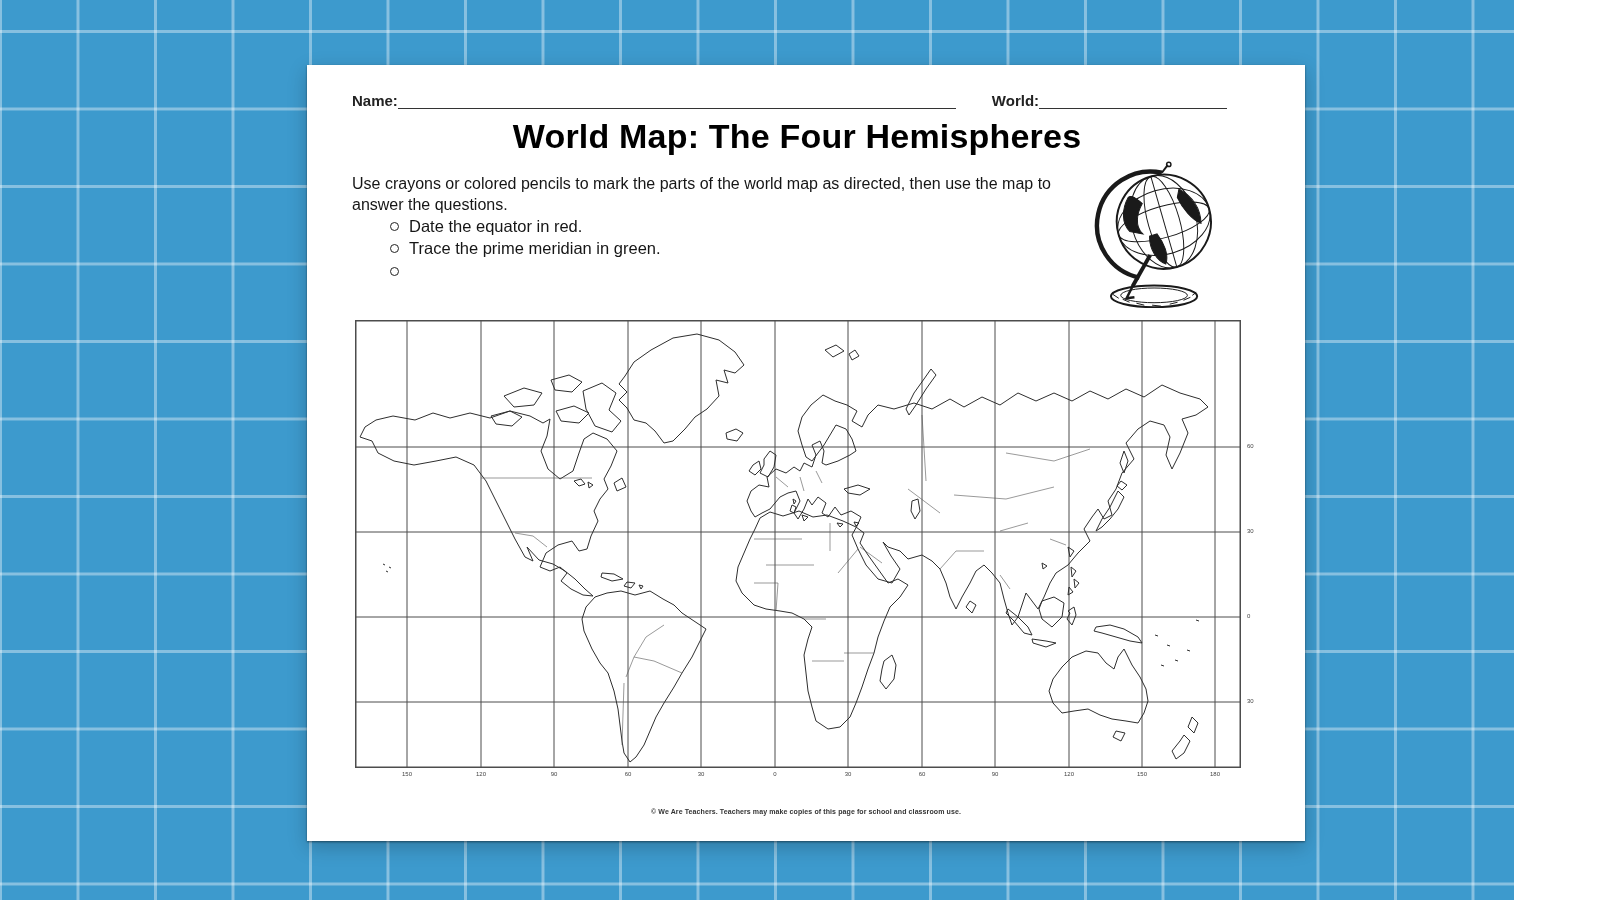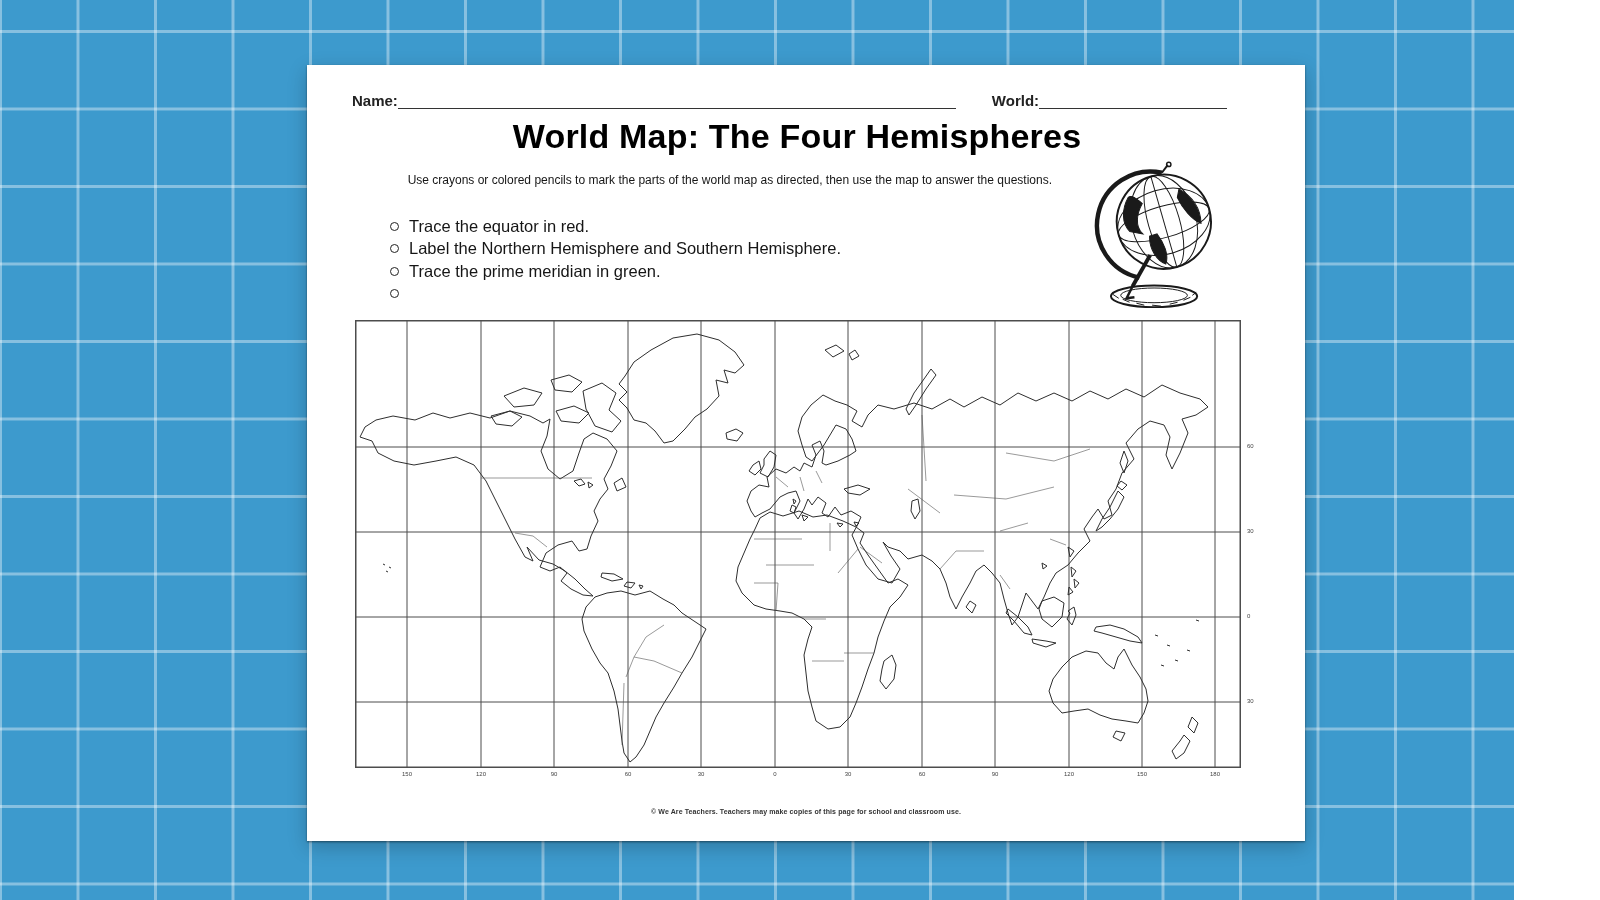--- a/index.html
+++ b/index.html
@@ -19,21 +19,21 @@
     background:#ffffff;
     box-shadow:0 1px 2px rgba(0,0,0,.45), 0 6px 18px rgba(0,0,0,.22);
     color:#1a1a1a;
   }
   .name-row{position:absolute;left:45px;top:26px;width:908px;display:flex;align-items:flex-end;font-size:15px;font-weight:700;color:#222;}
   .fill-line{border-bottom:1.6px solid #333;height:17px;}
   .name-line{width:558px;margin-right:36px;}
   .date-line{width:188px;}
   .lbl{white-space:nowrap;}
   .title{position:absolute;left:45px;top:52px;width:890px;text-align:center;font-size:34px;font-weight:700;letter-spacing:.2px;color:#000000;}
-  .instructions{position:absolute;left:45px;top:108px;width:700px;font-size:12px;line-height:1.32;color:#161616;text-align:right;}
+  .instructions{position:absolute;left:45px;top:108px;width:700px;font-size:16px;line-height:1.32;color:#161616;}
   .tasks{position:absolute;left:83px;top:150px;font-size:16.5px;color:#161616;}
   .task{display:flex;align-items:center;height:22.5px;}
   .bullet{width:7px;height:7px;border:1.6px solid #222;border-radius:50%;margin-right:10px;flex:0 0 auto;}
   .globe{position:absolute;left:786px;top:96px;width:128px;height:152px;}
   .map-wrap{position:absolute;left:48px;top:255px;width:886px;height:448px;}
   .map-wrap svg{display:block;}
   .lon-label{position:absolute;top:706px;width:14px;text-align:center;font-size:6px;color:#444;}
   .lat-label{position:absolute;left:940px;font-size:6px;color:#444;}
   .footer{position:absolute;left:0;top:743px;width:998px;text-align:center;font-size:7px;font-weight:600;color:#333;letter-spacing:.1px;}
 </style>
@@ -50,25 +50,21 @@
       <div class="fill-line date-line"></div>
     </div>
 
     <div class="title">World Map: The Four Hemispheres</div>
 
     <div class="instructions">Use crayons or colored pencils to mark the parts of the world map as directed, then use the map to answer the questions.</div>
 
     <div class="tasks">
       <div class="task">
         <span class="bullet"></span>
-        <span>Trace the equator in red.</span>
-      </div>
-      <div class="task">
-        <span class="bullet"></span>
-        <span>Label the Northern Hemisphere and Southern Hemisphere.</span>
+        <span>Date the equator in red.</span>
       </div>
       <div class="task">
         <span class="bullet"></span>
         <span>Trace the prime meridian in green.</span>
       </div>
       <div class="task">
         <span class="bullet"></span>
       </div>
     </div>
 

